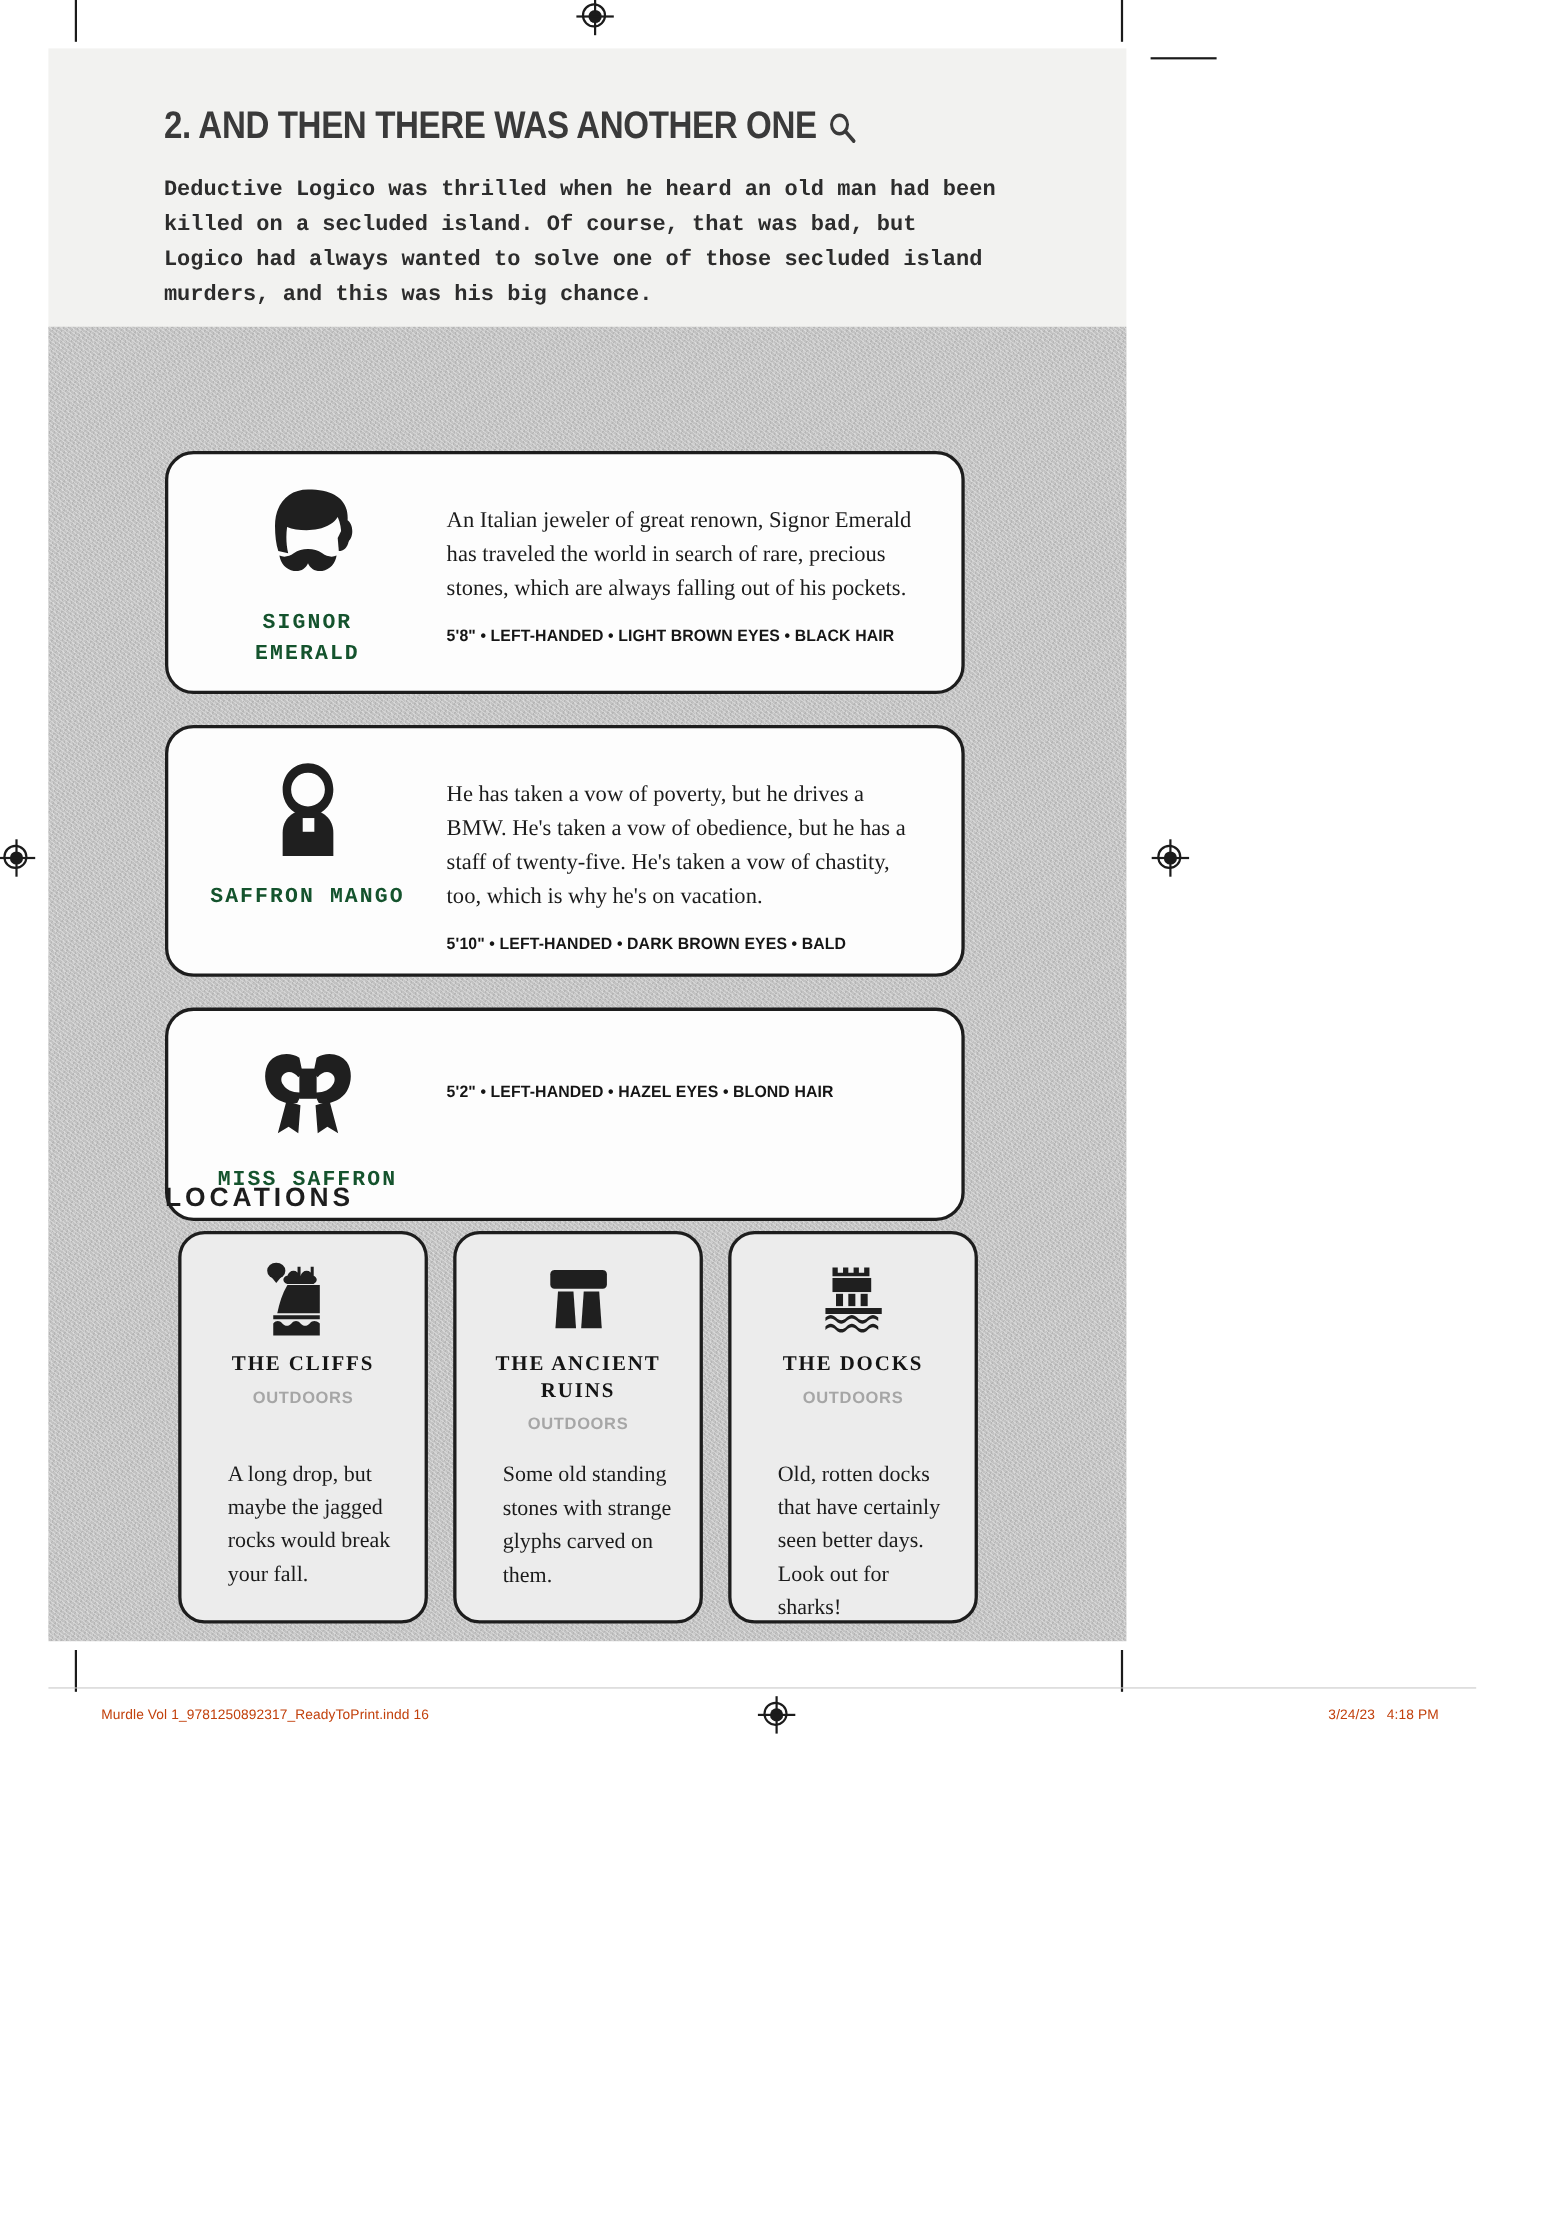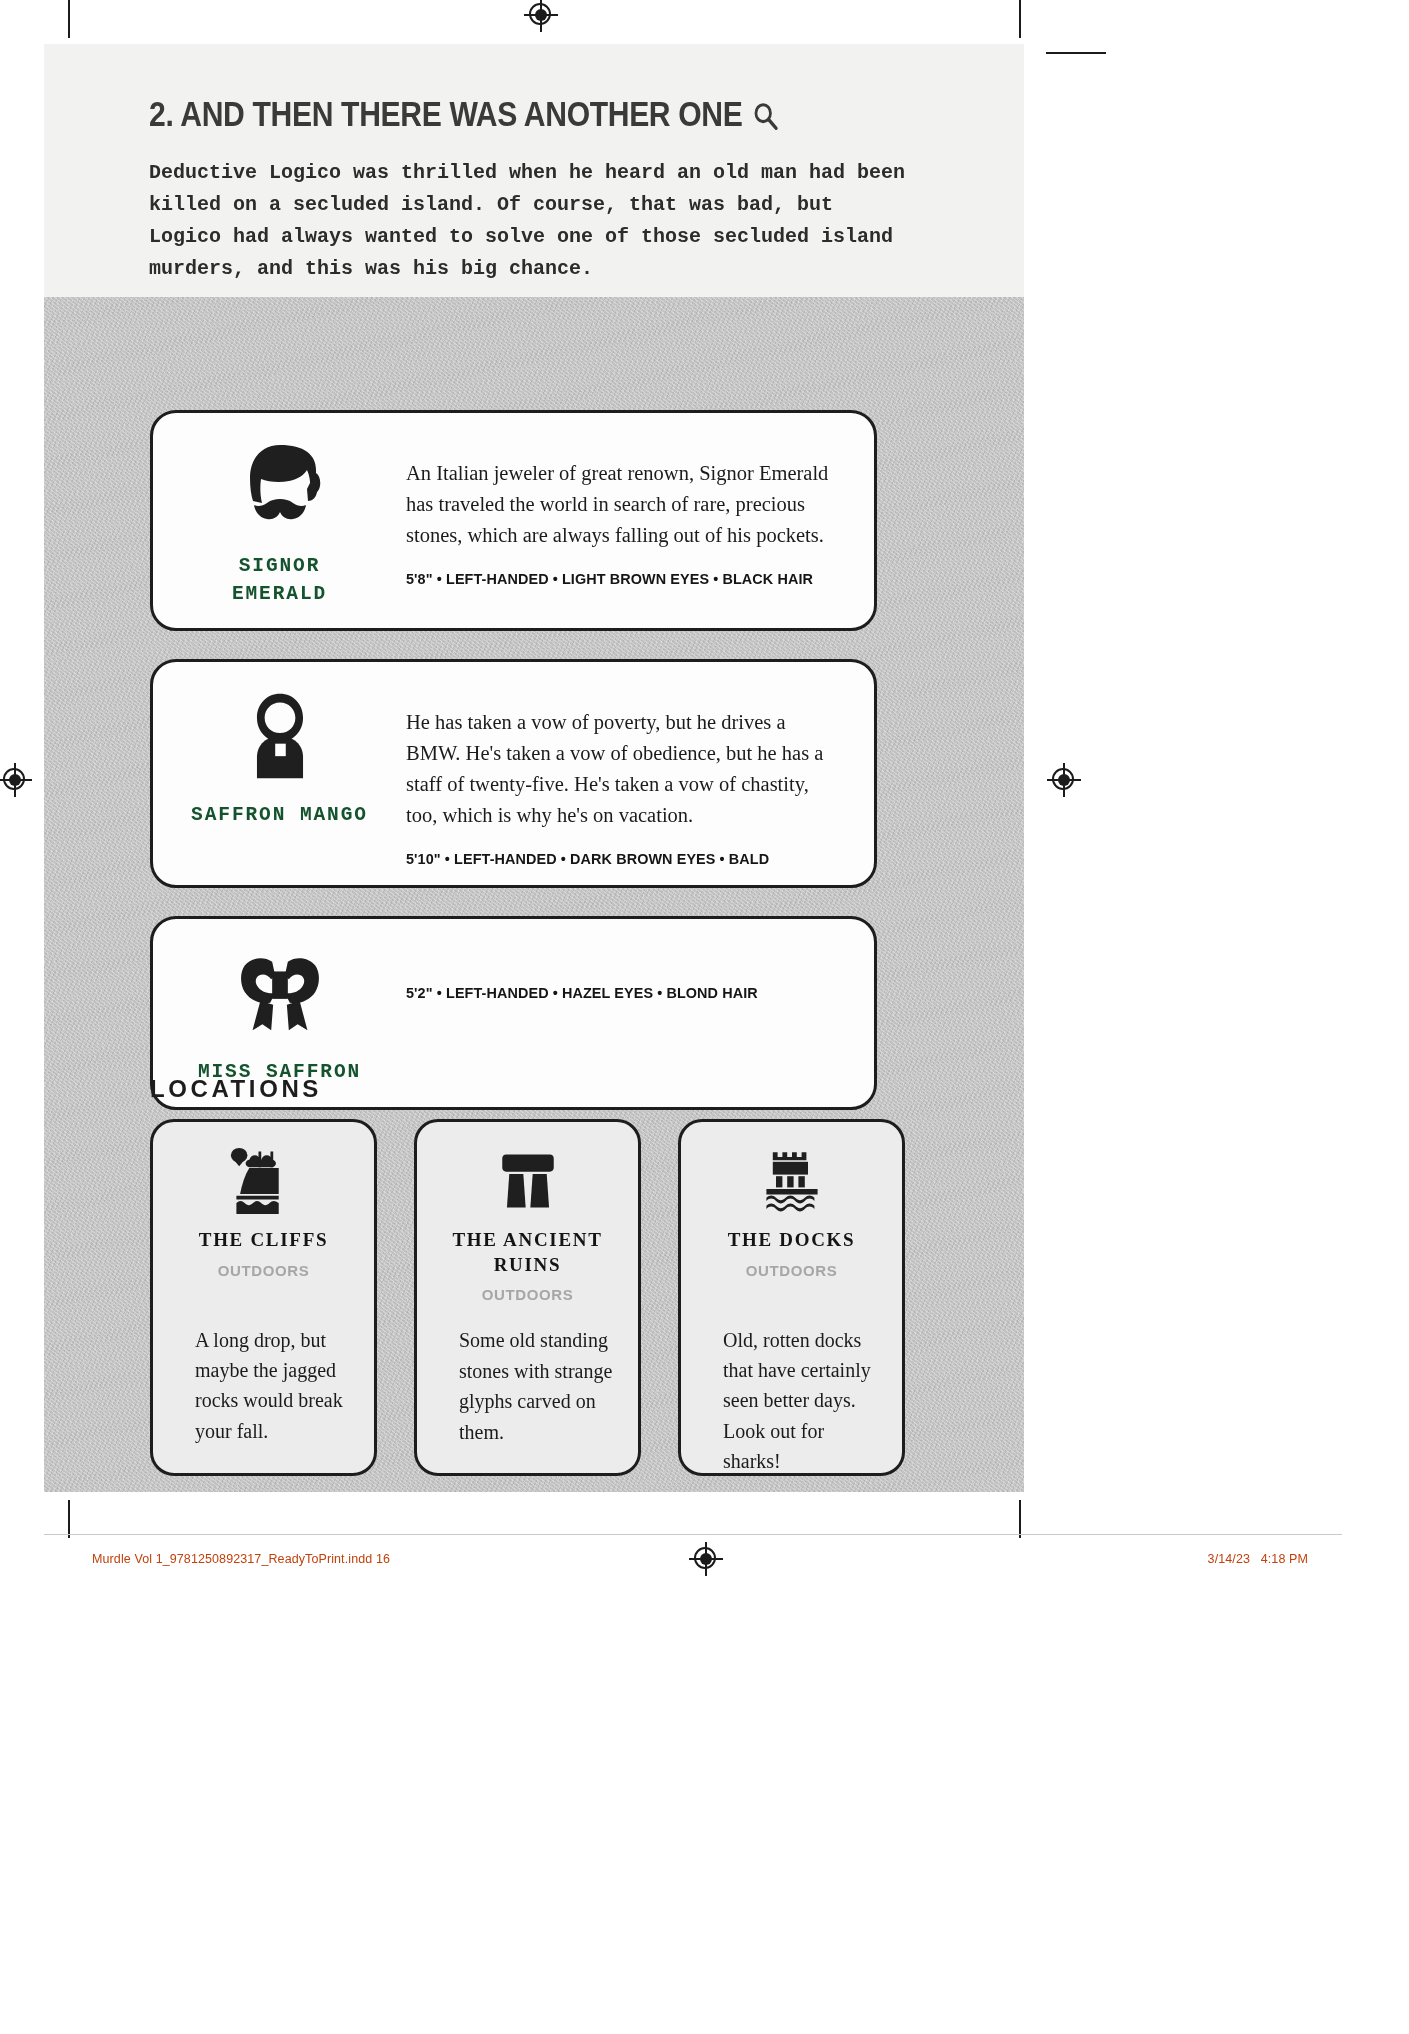--- a/index.html
+++ b/index.html
@@ -109,21 +109,21 @@
     transform:scaleX(0.96);transform-origin:left center;
   }
 
   
   .loc-head{
     position:absolute;left:106px;
     font-family:"Liberation Sans",sans-serif;
     font-weight:bold;font-size:24px;letter-spacing:3.6px;
     color:#1d1d1d;
   }
-  .locations{position:absolute;left:106px;display:flex;gap:37px;width:727px;}
+  .locations{position:absolute;left:118px;display:flex;gap:23px;width:727px;}
   .l-card{
     width:227px;flex:0 0 227px;height:357px;
     background:#ececec;
     border:3.5px solid #1d1d1d;
     border-radius:24px;
     box-sizing:border-box;
     padding:22px 16px 0 16px;
     display:flex;flex-direction:column;align-items:center;
   }
   .l-icon{height:74px;display:flex;align-items:center;justify-content:center;}
@@ -341,17 +341,17 @@
   <div class="foot-rule"></div>
   <div class="footer">
     <div class="foot-left">Murdle Vol 1_9781250892317_ReadyToPrint.indd   16</div>
     <div class="foot-reg">
       <div class="reg" style="position:relative;left:0;top:0;">
           <i></i>
           <u></u>
         </div>
     </div>
     <div class="foot-right">
-      <span>3/14/23</span>&nbsp;&nbsp;&nbsp;<span>4:18 PM</span>
+      <span>3/24/23</span>&nbsp;&nbsp;&nbsp;<span>4:18 PM</span>
     </div>
   </div>
 
 </div>
 
 </body></html>

